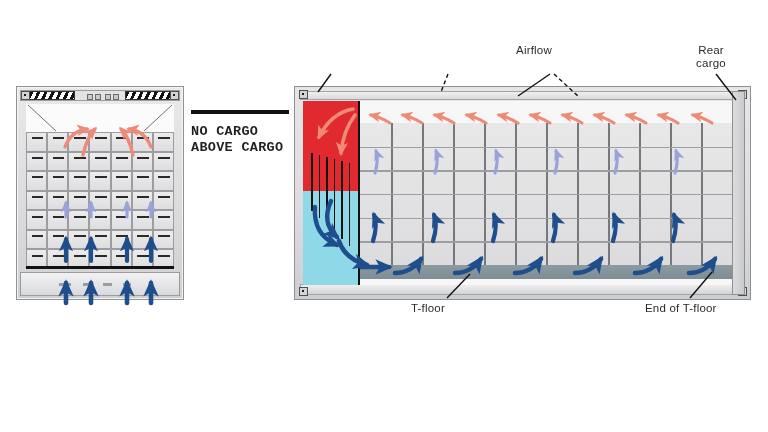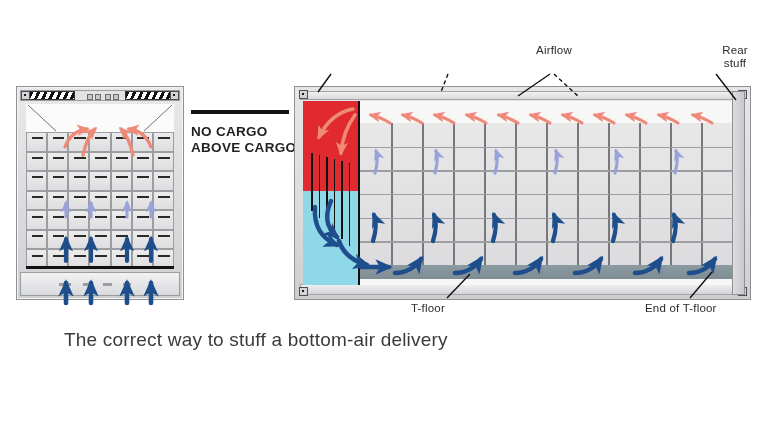--- a/index.html
+++ b/index.html
@@ -1,21 +1,21 @@
 <!DOCTYPE html>
 <html><head>
 <meta charset="utf-8">
 <style>
   html,body{margin:0;padding:0;background:#ffffff;}
   body{width:768px;height:432px;position:relative;overflow:hidden;
        font-family:"Liberation Sans", sans-serif;color:#231f20;}
   .stage{position:absolute;left:0;top:0;width:768px;height:432px;}
 
   
-  .abs{position:absolute;}
+  .abs{position:absolute;font-family:Liberation Mono, monospace;}
   .lbl{position:absolute;font-size:11.5px;color:#2b2b2b;letter-spacing:.2px;
        line-height:13px;white-space:nowrap;}
   .lbl.ctr{text-align:center;}
 
   
   #left-container{left:16px;top:86px;width:166px;height:212px;
       background:linear-gradient(180deg,#e9e9ea 0%,#dcdcde 55%,#cfd0d2 100%);
       border:1px solid #8e9093;box-shadow:inset 0 0 0 1px #f4f4f5;}
   #left-roof{position:absolute;left:3px;top:3px;width:160px;height:11px;
       background:#e3e3e4;border:1px solid #9a9c9f;box-sizing:border-box;}
@@ -418,38 +418,37 @@
           <path d="M 332,172 q 16,0 26,-14" stroke="#1f4e8c" stroke-width="4.6" fill="none" stroke-linecap="round" marker-end="url(#rc)"></path>
           <path d="M 386,172 q 16,0 26,-14" stroke="#1f4e8c" stroke-width="4.6" fill="none" stroke-linecap="round" marker-end="url(#rc)"></path>
         </svg>
     </div>
 
     <div id="rear-doors"></div>
   </div>
 
 
 
-  <div class="lbl ctr" style="left:512px;top:44px;width:84px">Airflow</div>
-
-  <div class="lbl ctr" style="left:704px;top:44px;width:62px">
+  <div class="lbl ctr" style="left:492px;top:44px;width:84px">Airflow</div>
+
+  <div class="lbl ctr" style="left:680px;top:44px;width:62px">
     <span>Rear</span><br>
-    <span>stuff</span>
+    <span>cargo</span>
   </div>
 
   <div class="lbl" style="left:411px;top:302px">T-floor</div>
 
   <div class="lbl" style="left:645px;top:302px">End of T-floor</div>
 
   <svg id="leaders">
     <line x1="331" y1="74" x2="318" y2="92" stroke="#111" stroke-width="1.4"></line>
     <line x1="448" y1="74" x2="441" y2="92" stroke="#111" stroke-width="1.4" stroke-dasharray="4,3"></line>
     <line x1="550" y1="74" x2="518" y2="96" stroke="#111" stroke-width="1.4"></line>
     <line x1="554" y1="74" x2="578" y2="96" stroke="#111" stroke-width="1.4" stroke-dasharray="4,3"></line>
     <line x1="716" y1="74" x2="736" y2="100" stroke="#111" stroke-width="1.4"></line>
     <line x1="447" y1="298" x2="470" y2="274" stroke="#111" stroke-width="1.4"></line>
     <line x1="690" y1="298" x2="712" y2="272" stroke="#111" stroke-width="1.4"></line>
   </svg>
 
   <div class="abs" id="caption">
-    <span>The correct way to stuff a bottom-air delivery</span>
   </div>
 
 </div>
 
 </body></html>

